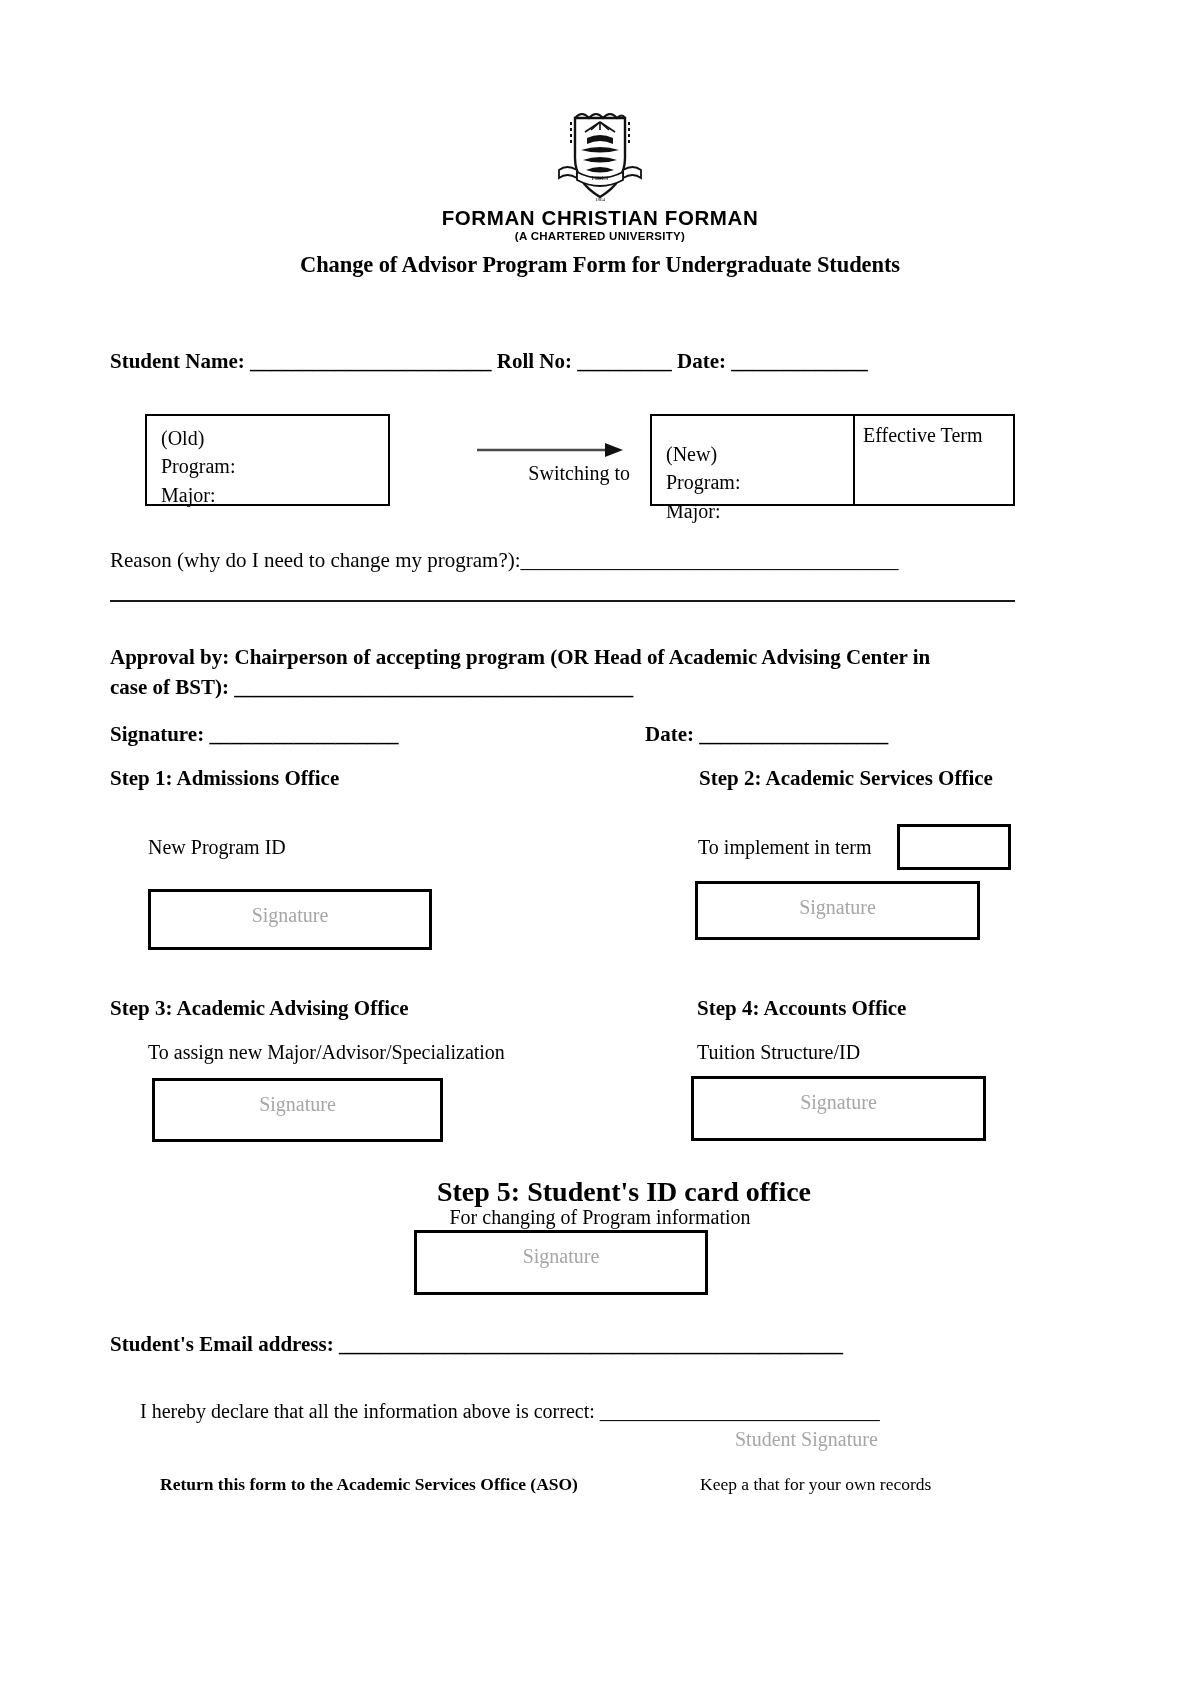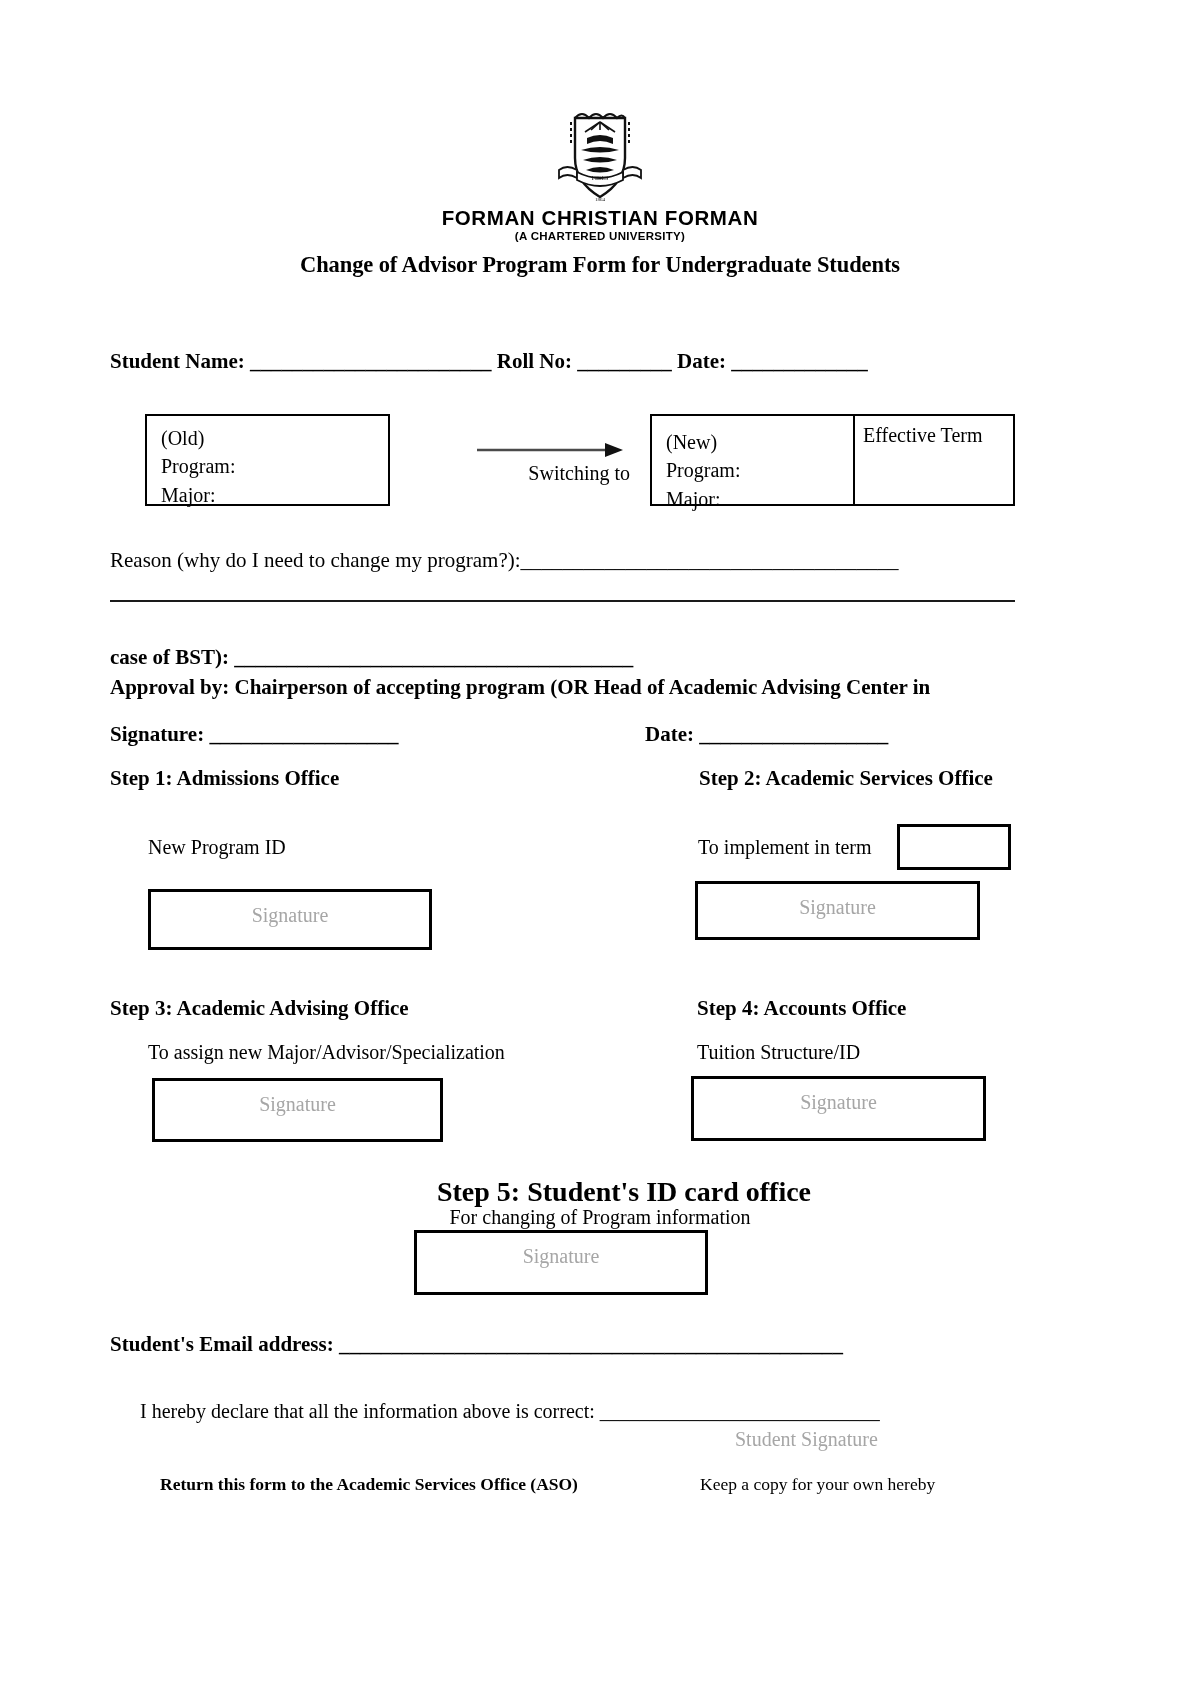--- a/index.html
+++ b/index.html
@@ -93,21 +93,21 @@
     width: 365px;
     height: 92px;
     border: 2.5px solid #000;
     box-sizing: border-box;
     display: flex;
   }
   .box-new .cell-left {
     width: 203px;
     border-right: 2.5px solid #000;
     box-sizing: border-box;
-    padding: 12px 0 0 14px;
+    padding: 24px 0 0 14px;
     font-size: 20px;
     line-height: 1.42;
   }
   .box-new .cell-right {
     flex: 1;
     box-sizing: border-box;
     padding: 8px 0 0 8px;
     font-size: 20px;
   }
 
@@ -281,22 +281,22 @@
       <span>Effective Term</span>
     </div>
   </div>
 
   <div class="row" id="reason-line">
     <span>Reason (why do I need to change my program?):</span><span>____________________________________</span>
   </div>
   <div id="reason-rule-2"></div>
 
   <div class="row" id="approval-line">
+    <div>Approval by: Chairperson of accepting program (OR Head of Academic Advising Center in</div>
     <div>case of BST): ______________________________________</div>
-    <div>Approval by: Chairperson of accepting program (OR Head of Academic Advising Center in</div>
   </div>
 
   <div class="row" id="sig-date-line">
     <span>Signature:</span>
     <span>__________________</span>
     <span class="date-part">
       <span>Date:</span>
       <span>__________________</span>
     </span>
   </div>
@@ -337,15 +337,15 @@
     <span>________________________________________________</span>
   </div>
 
   <div class="row" id="declare-line">
     <span>I hereby declare that all the information above is correct:</span>
     <span>____________________________</span>
   </div>
   <div id="student-sig-label">Student Signature</div>
 
   <div id="footer-left">Return this form to the Academic Services Office (ASO)</div>
-  <div id="footer-right">Keep a copy for your own hereby</div>
+  <div id="footer-right">Keep a that for your own records</div>
 
 </div>
 
 </body></html>

